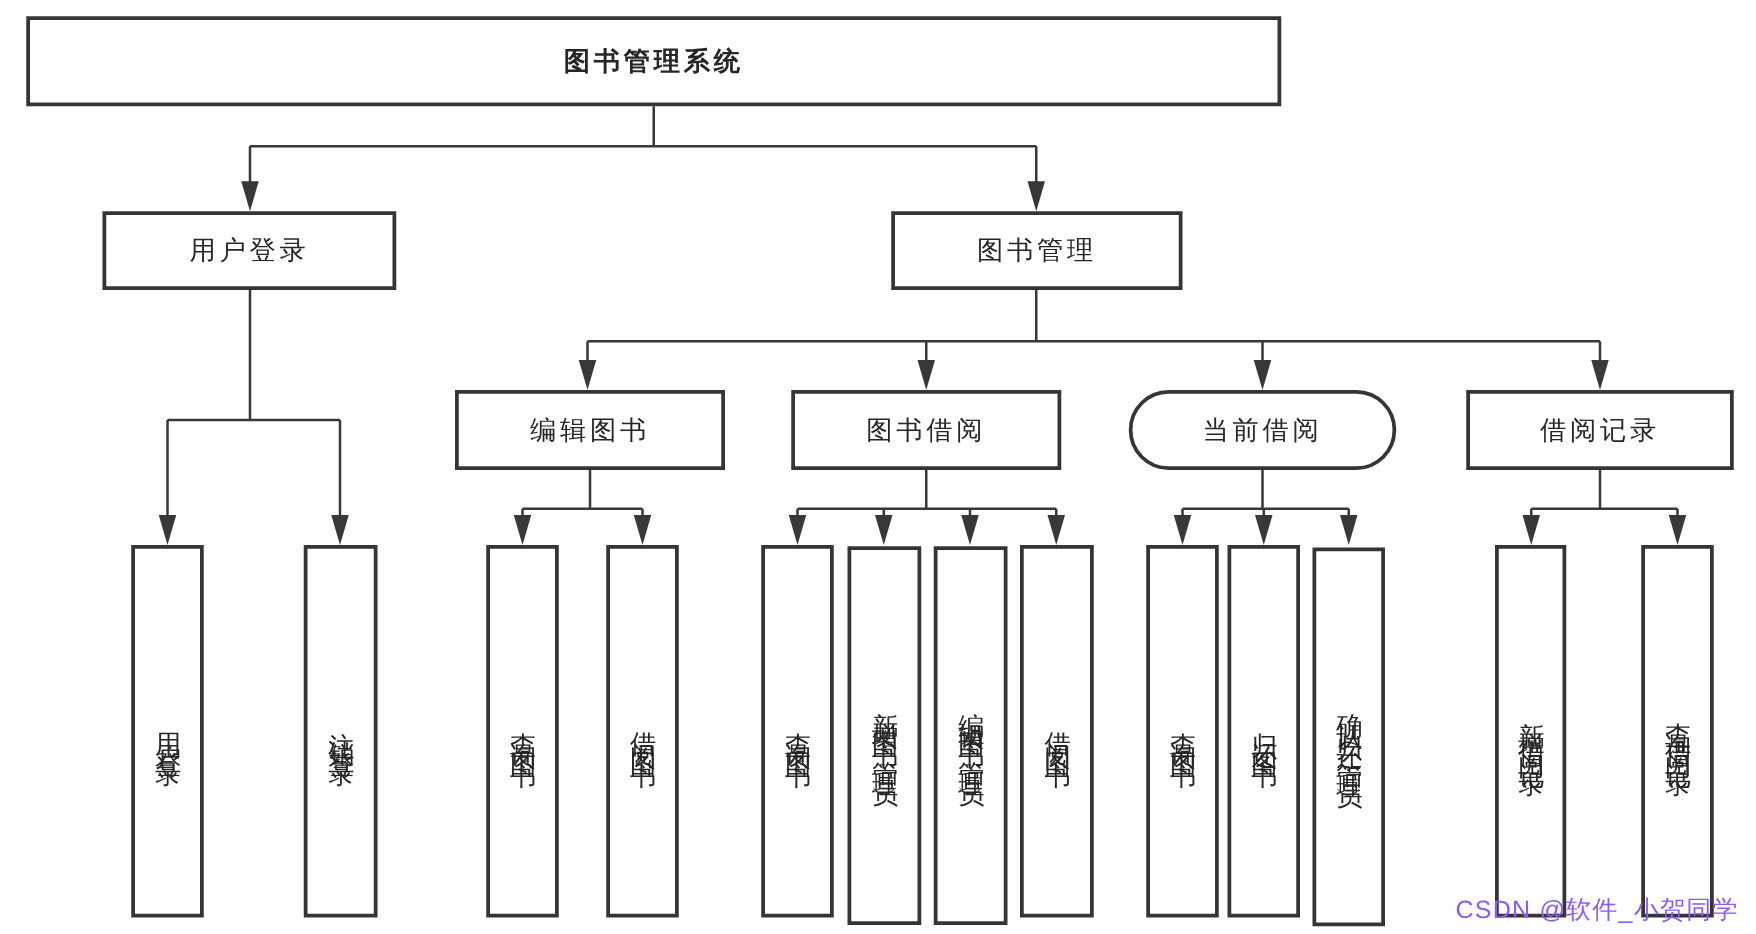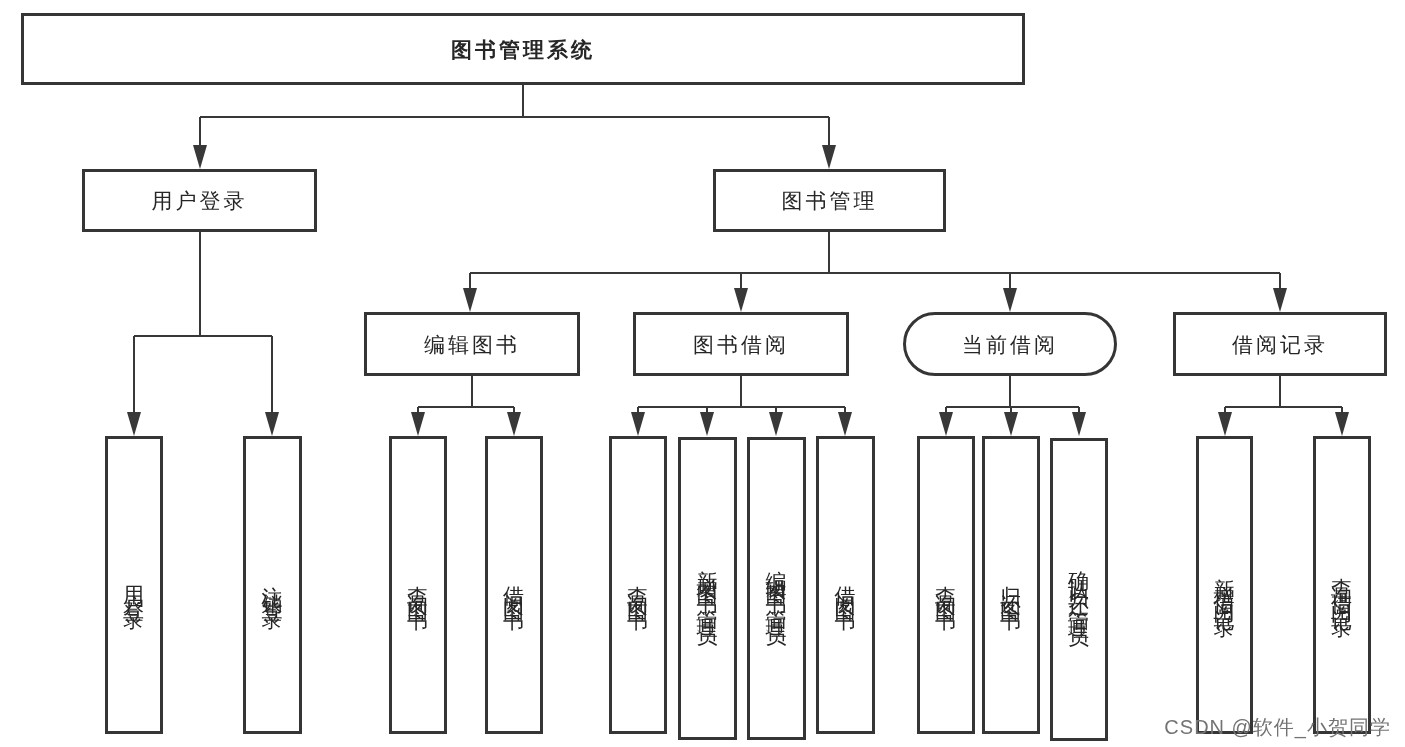--- a/index.html
+++ b/index.html
@@ -34,21 +34,21 @@
     line-height: 1;
     white-space: nowrap;
   }
 
   .watermark {
     position: absolute;
     right: 14px;
     top: 714px;
     font-size: 20px;
     letter-spacing: 1px;
-    color: #737373;
+    color: #8b5cf6;
     z-index: 5;
     white-space: nowrap;
   }
 </style>
 </head>
 <body>
 
 <div class="stage">
 
   <svg class="connectors" viewBox="0 0 1405 747" xmlns="http://www.w3.org/2000/svg">

